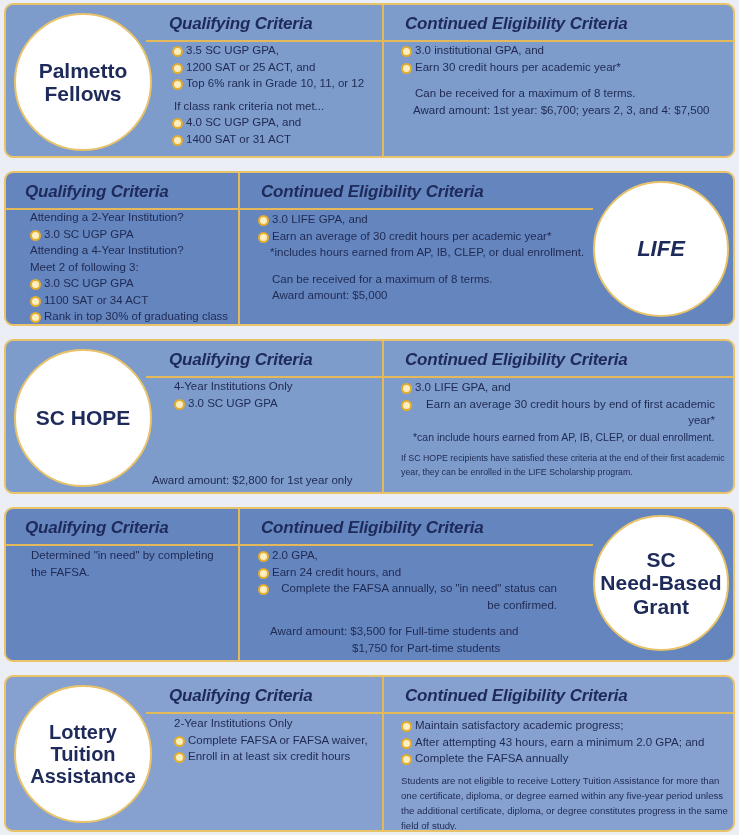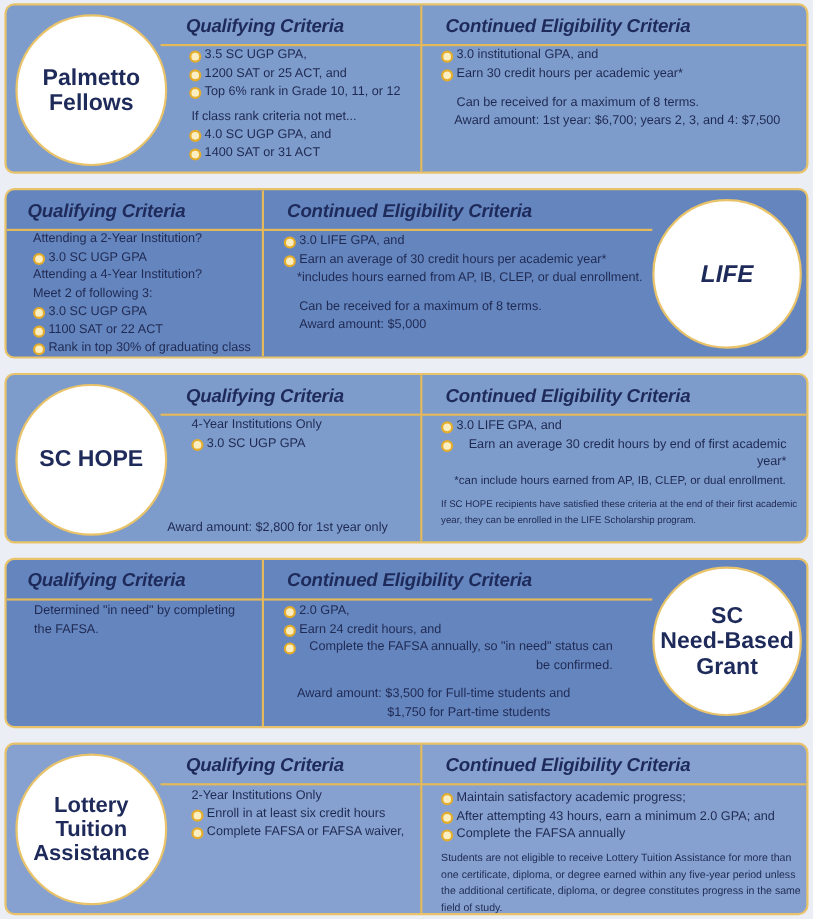--- a/index.html
+++ b/index.html
@@ -130,21 +130,21 @@
         <span>3.0 SC UGP GPA</span>
       </div>
     <div class="plain">Attending a 4-Year Institution?</div>
     <div class="plain">Meet 2 of following 3:</div>
     <div class="row">
         <span class="bullet"></span>
         <span>3.0 SC UGP GPA</span>
       </div>
     <div class="row">
         <span class="bullet"></span>
-        <span>1100 SAT or 22 ACT</span>
+        <span>1100 SAT or 34 ACT</span>
       </div>
     <div class="row">
         <span class="bullet"></span>
         <span>Rank in top 30% of graduating class</span>
       </div>
   </div>
 
   <div class="block" style="left:252px;top:38px;width:340px;">
     <div class="row">
         <span class="bullet"></span>
@@ -237,25 +237,25 @@
 <div class="panel light" style="top:675px;height:157px;background:#86a1cf;">
   <div class="vline" style="left:376px;"></div>
   <div class="hline" style="left:140px;right:0;top:35px;"></div>
   <div class="heading" style="left:163px;top:9px;">Qualifying Criteria</div>
   <div class="heading" style="left:399px;top:9px;">Continued Eligibility Criteria</div>
 
   <div class="block" style="left:168px;top:38px;width:210px;">
     <div class="plain">2-Year Institutions Only</div>
     <div class="row">
         <span class="bullet"></span>
+        <span>Complete FAFSA or FAFSA waiver,</span>
+      </div>
+    <div class="row">
+        <span class="bullet"></span>
         <span>Enroll in at least six credit hours</span>
-      </div>
-    <div class="row">
-        <span class="bullet"></span>
-        <span>Complete FAFSA or FAFSA waiver,</span>
       </div>
   </div>
 
   <div class="block" style="left:395px;top:40px;width:330px;">
     <div class="row">
         <span class="bullet"></span>
         <span>Maintain satisfactory academic progress;</span>
       </div>
     <div class="row">
         <span class="bullet"></span>

